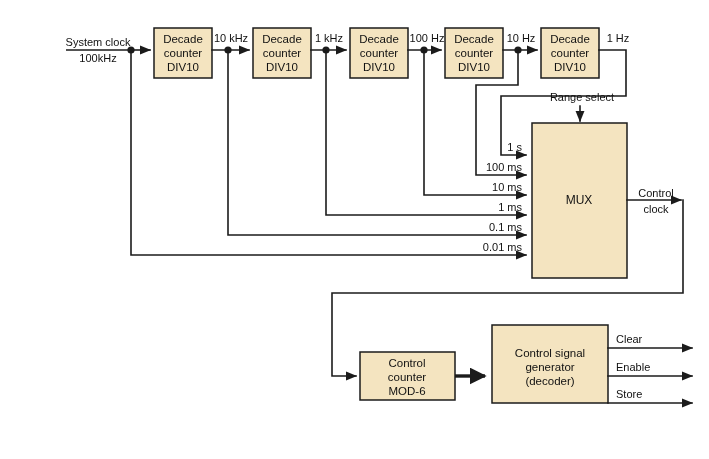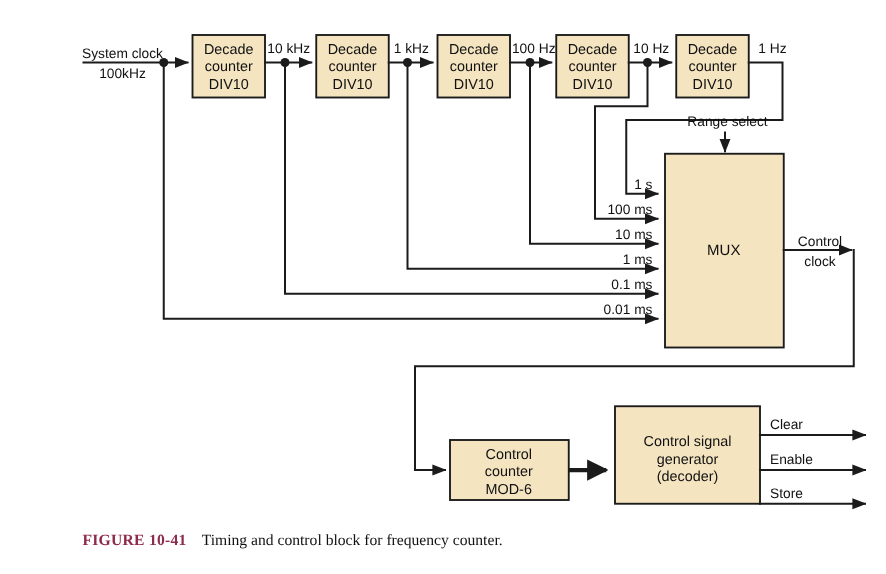--- a/index.html
+++ b/index.html
@@ -205,17 +205,14 @@
 
     <text class="lbl-blk" x="522" y="357">Control signal</text>
     <text class="lbl-blk" x="522" y="371">generator</text>
     <text class="lbl-blk" x="522" y="385">(decoder)</text>
 
     <text class="lbl" x="588" y="343">Clear</text>
     <text class="lbl" x="588" y="371">Enable</text>
     <text class="lbl" x="588" y="398">Store</text>
   </svg>
 
-  <div class="caption-bar">
-    <span class="caption-fig">FIGURE 10-41</span><span class="caption-text">Timing and control block for frequency counter.</span>
-  </div>
 
 </div>
 
 </body></html>

